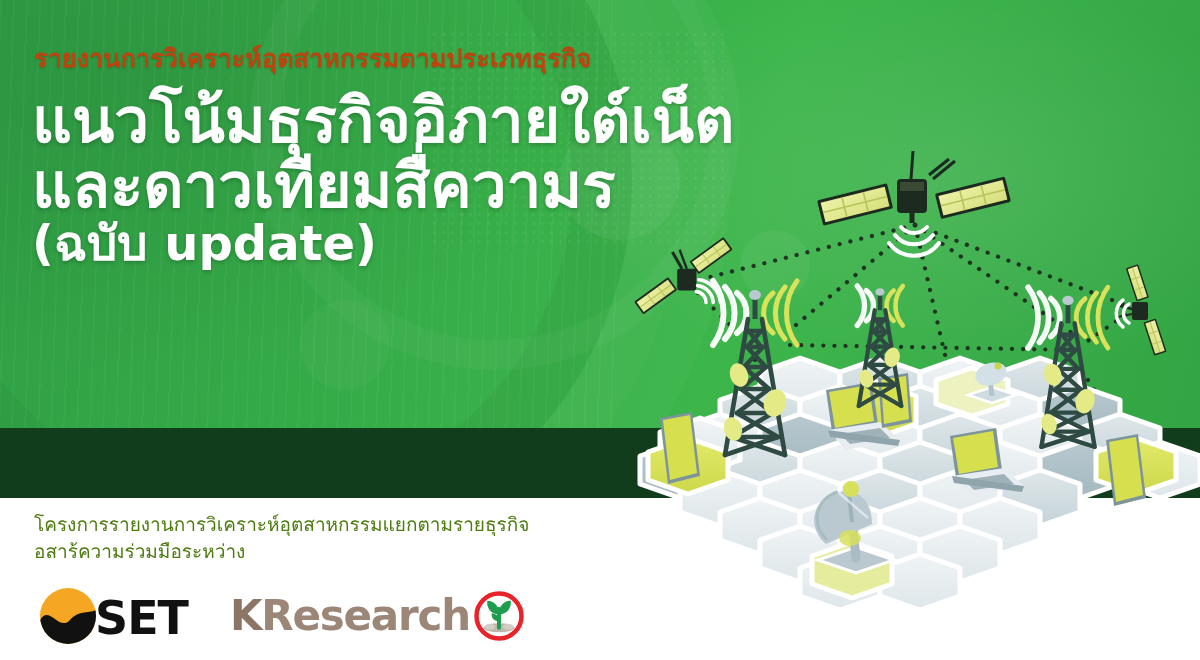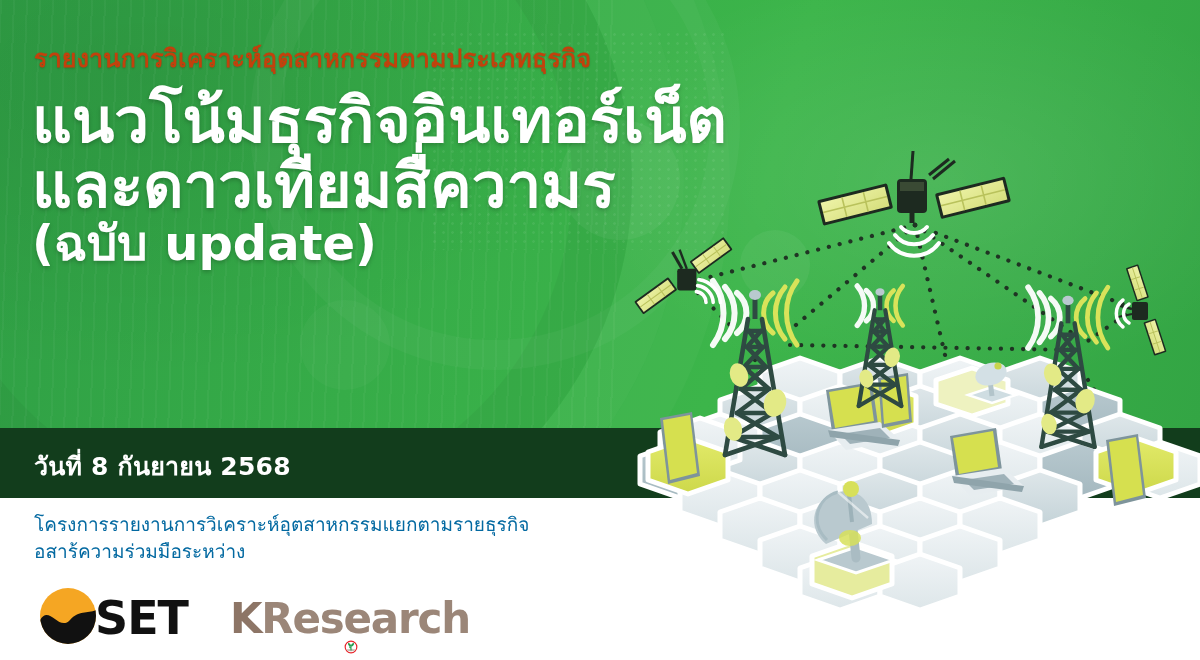--- a/index.html
+++ b/index.html
@@ -79,28 +79,28 @@
   .title .l3{display:block;font-size:48px;white-space:nowrap;}
 
   .datebar-text{
     position:absolute;left:34px;top:446px;
     font-size:25px;font-weight:700;color:#ffffff;
     letter-spacing:.2px;white-space:nowrap;
   }
 
   .footer-note{
     position:absolute;left:34px;top:511px;
-    font-size:19px;line-height:1.42;color:#0369a1;font-weight:400;
+    font-size:19px;line-height:1.42;color:#4d7c0f;font-weight:400;
   }
   .footer-note span{display:block;white-space:nowrap;}
 
   
   .logos{position:absolute;left:30px;top:586px;height:62px;}
   .logo-set{position:absolute;left:7px;top:0;width:172px;height:60px;}
-  .logo-kr{position:absolute;left:200px;top:12px;height:56px;display:flex;align-items:center;flex-direction:column;}
+  .logo-kr{position:absolute;left:200px;top:2px;height:56px;display:flex;align-items:center;}
   .kr-word{
     font-size:42px;font-weight:700;color:#9b8678;
     letter-spacing:-1.2px;line-height:1;
   }
   .kr-word b{color:#8d7566;}
 
   
   #art{position:absolute;left:0;top:0;width:1200px;height:660px;pointer-events:none;}
 </style>
 </head>
@@ -400,26 +400,25 @@
       <g stroke="#ffffff" fill="none" stroke-width="7" stroke-linecap="round">
         <path d="M-22,-16 A22,22 0 0 0 -22,22"></path>
         <path d="M-34,-24 A34,34 0 0 0 -34,30"></path>
       </g>
     </g>
   </svg>
 
   <div class="kicker">รายงานการวิเคราะห์อุตสาหกรรมตามประเภทธุรกิจ</div>
 
   <div class="title">
-    <span class="l1">แนวโน้มธุรกิจอินเทอร์เน็ต</span>
+    <span class="l1">แนวโน้มธุรกิจอิภายใต์เน็ต</span>
     <span class="l2">และดาวเทียมสื่ความร</span>
     <span class="l3">(ฉบับ update)</span>
   </div>
 
-  <div class="datebar-text">วันที่ 8 กันยายน 2568</div>
 
   <div class="footer-note">
     <span>โครงการรายงานการวิเคราะห์อุตสาหกรรมแยกตามรายธุรกิจ</span>
     <span>อสาร้ความร่วมมือระหว่าง</span>
   </div>
 
   <div class="logos">
 
     <div class="logo-set">
       <svg viewBox="0 0 172 60" width="172" height="60">

